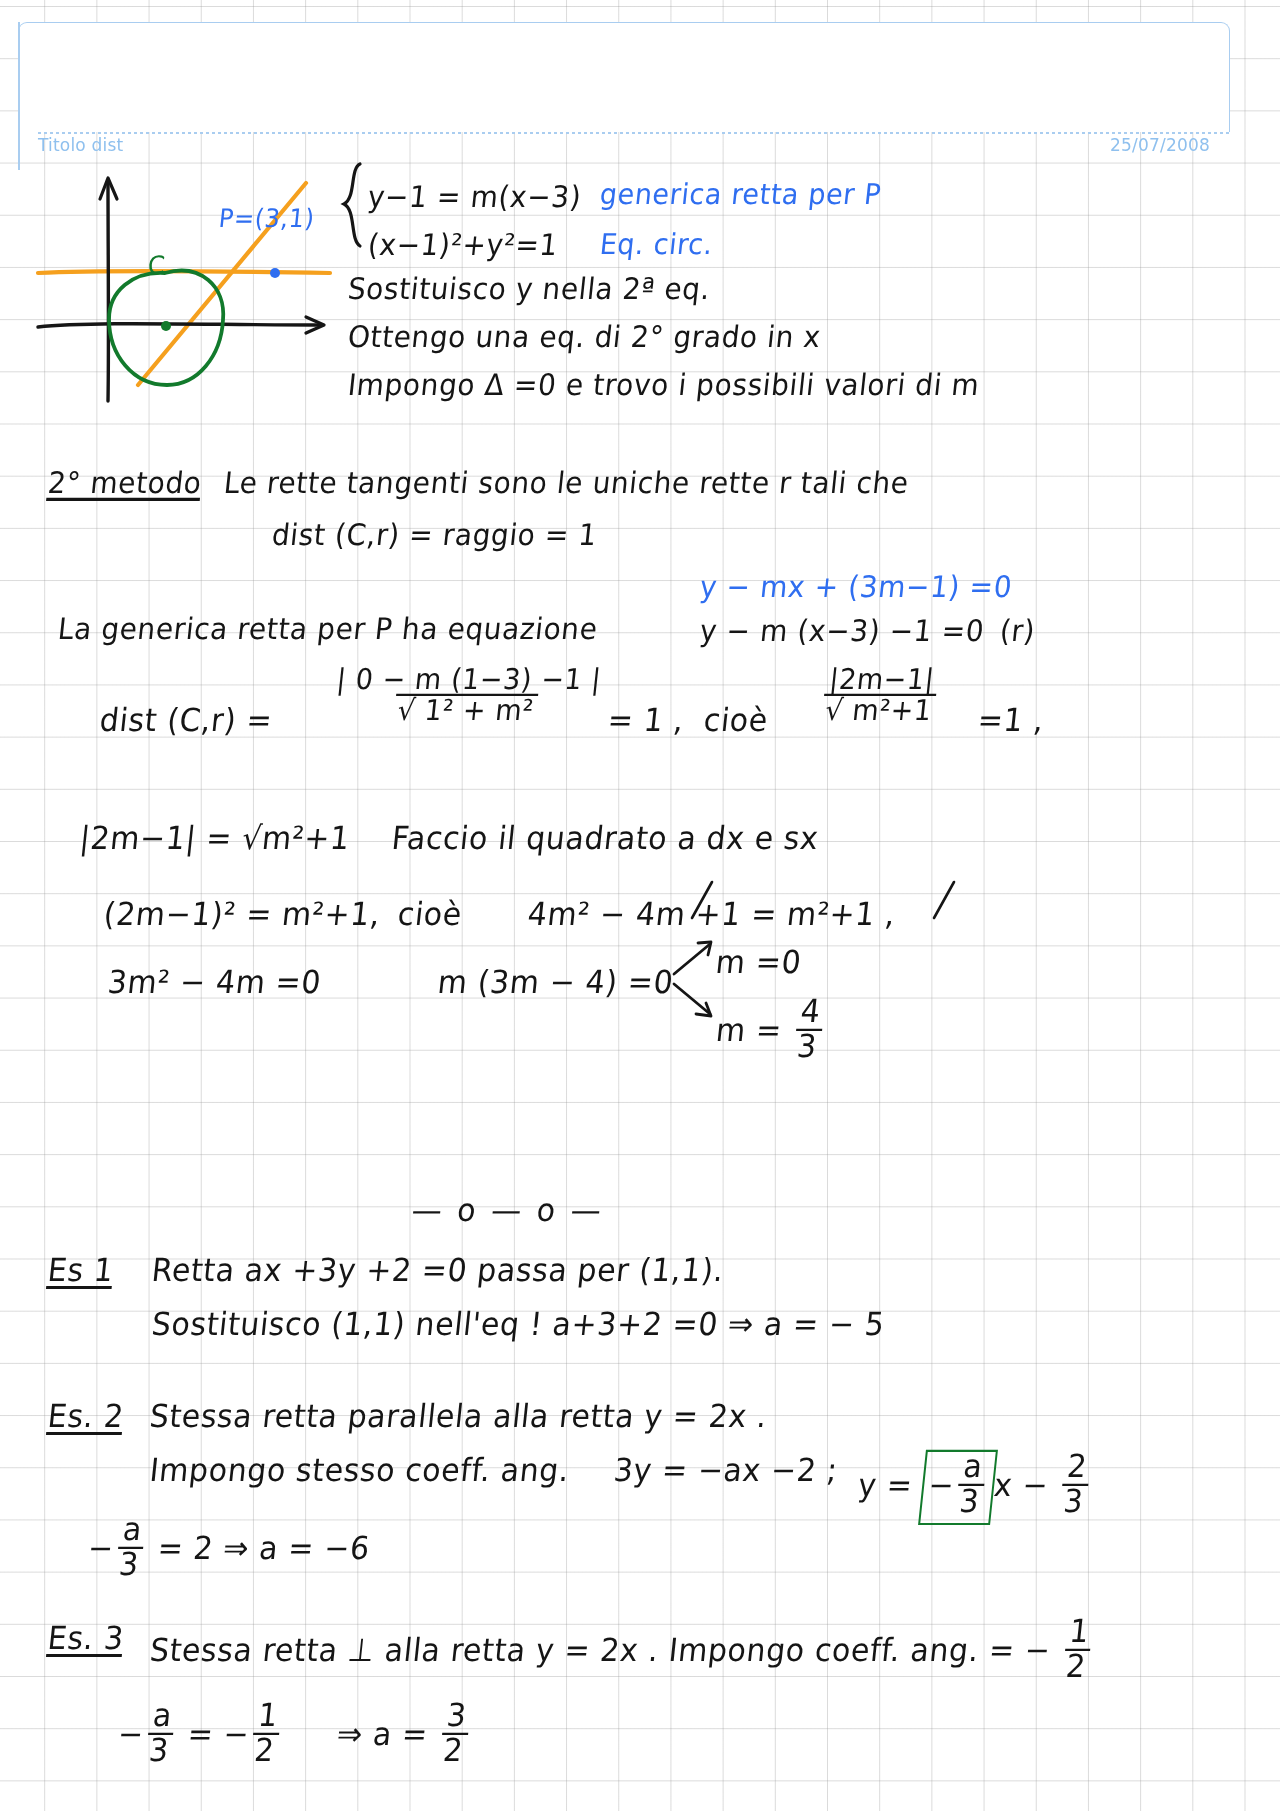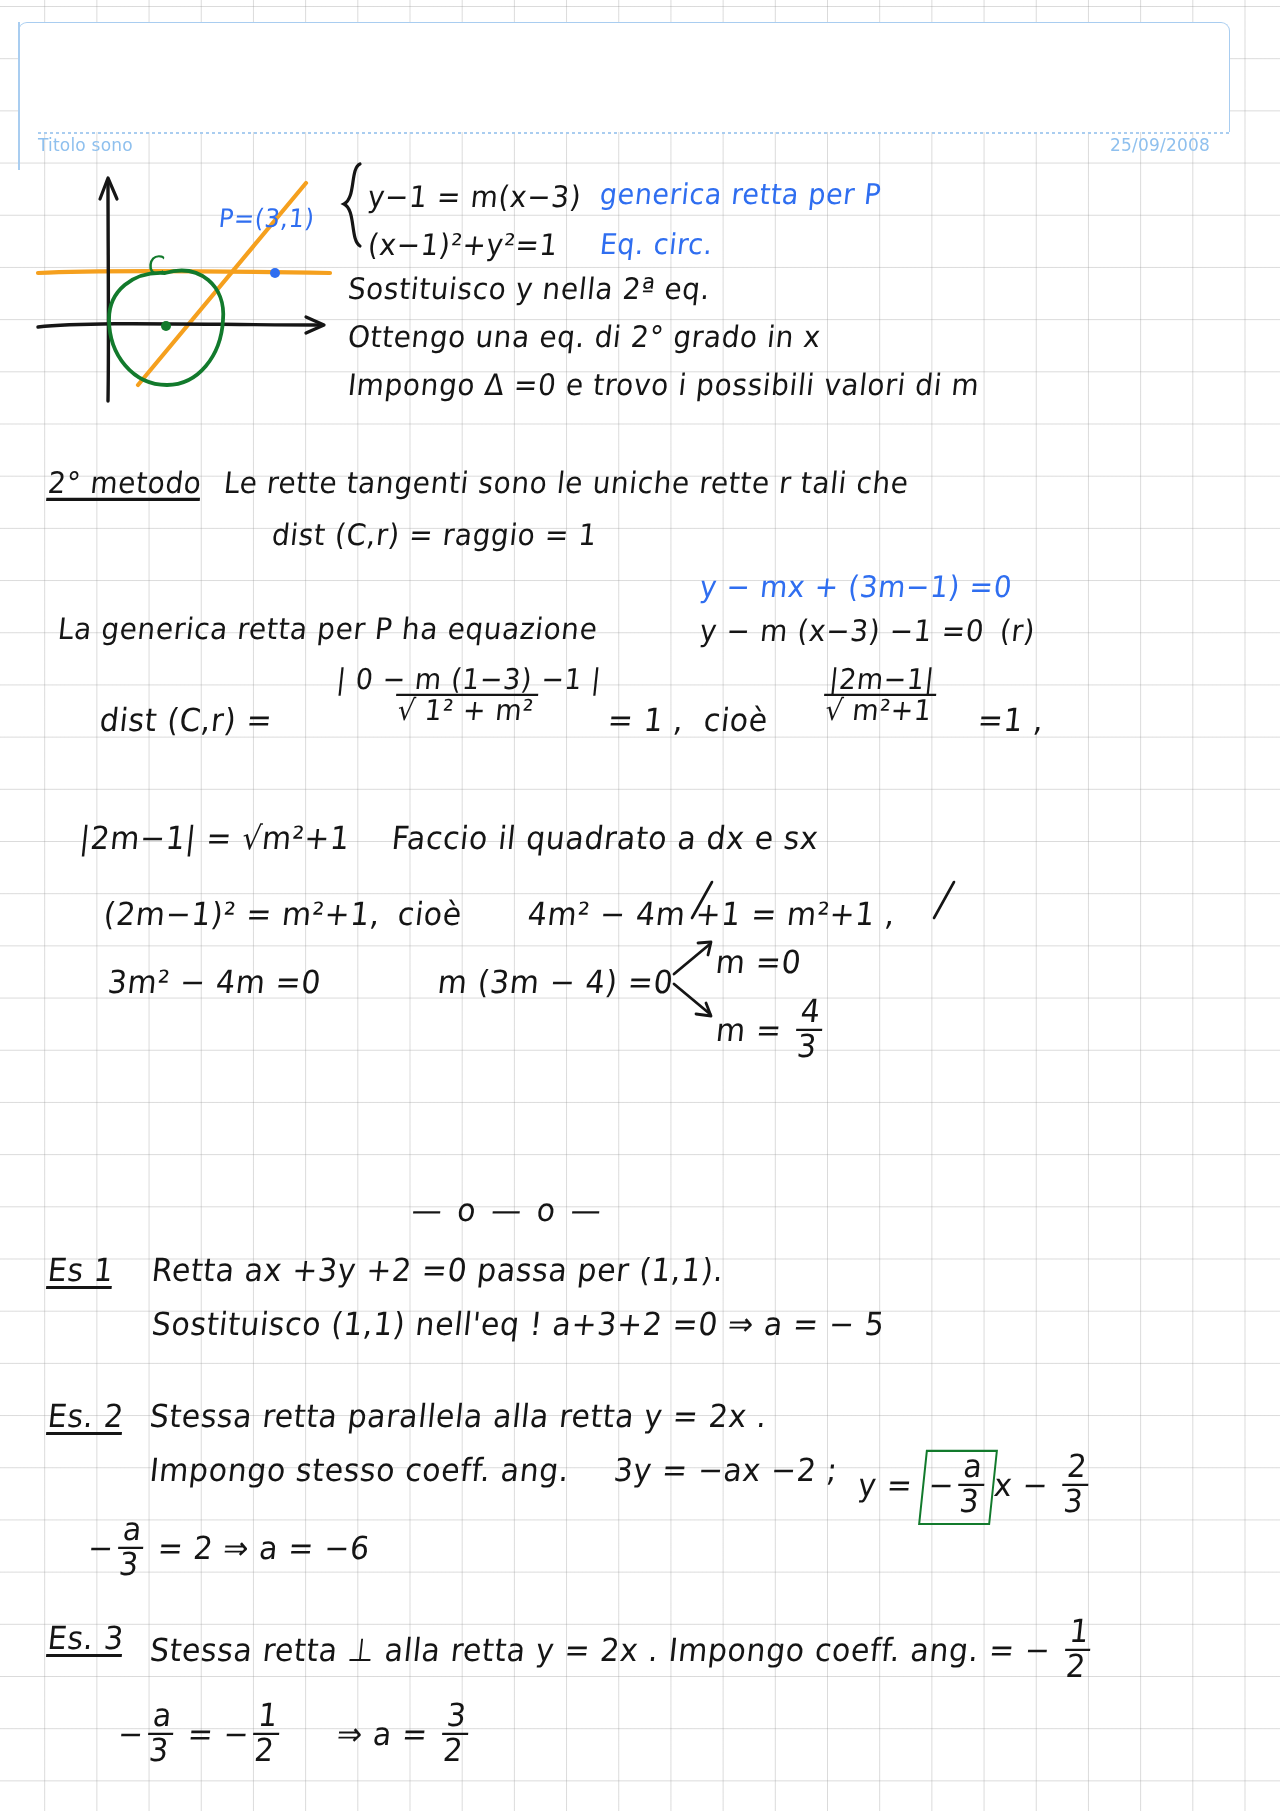--- a/index.html
+++ b/index.html
@@ -100,22 +100,22 @@
 </head>
 <body>
 
 <div id="page"></div>
 
 <div id="title-card"></div>
 <div id="left-rule"></div>
 <div id="title-text">GEOM. ANALITICA  E  INSIEMI  DEL  PIANO</div>
 <div id="title-underrow">
   <div id="dotline"></div>
-  <div id="meta-label">Titolo sono</div>
-  <div id="meta-date">25/09/2008</div>
+  <div id="meta-label">Titolo dist</div>
+  <div id="meta-date">25/07/2008</div>
 </div>
 
 <svg style="left:30px; top:145px; width:320px; height:260px;" viewBox="0 0 320 260">
 
   <path d="M8,128 C70,125 180,126 300,128" stroke="#f5a01e" stroke-width="4.2" fill="none" stroke-linecap="round"></path>
 
   <path d="M108,240 L276,38" stroke="#f5a01e" stroke-width="4.2" fill="none" stroke-linecap="round"></path>
 
   <path d="M8,182 C60,176 180,180 292,180" stroke="#161616" stroke-width="3.4" fill="none" stroke-linecap="round"></path>
   <path d="M276,172 L294,180 L276,188" stroke="#161616" stroke-width="3.2" fill="none" stroke-linecap="round" stroke-linejoin="round"></path>

